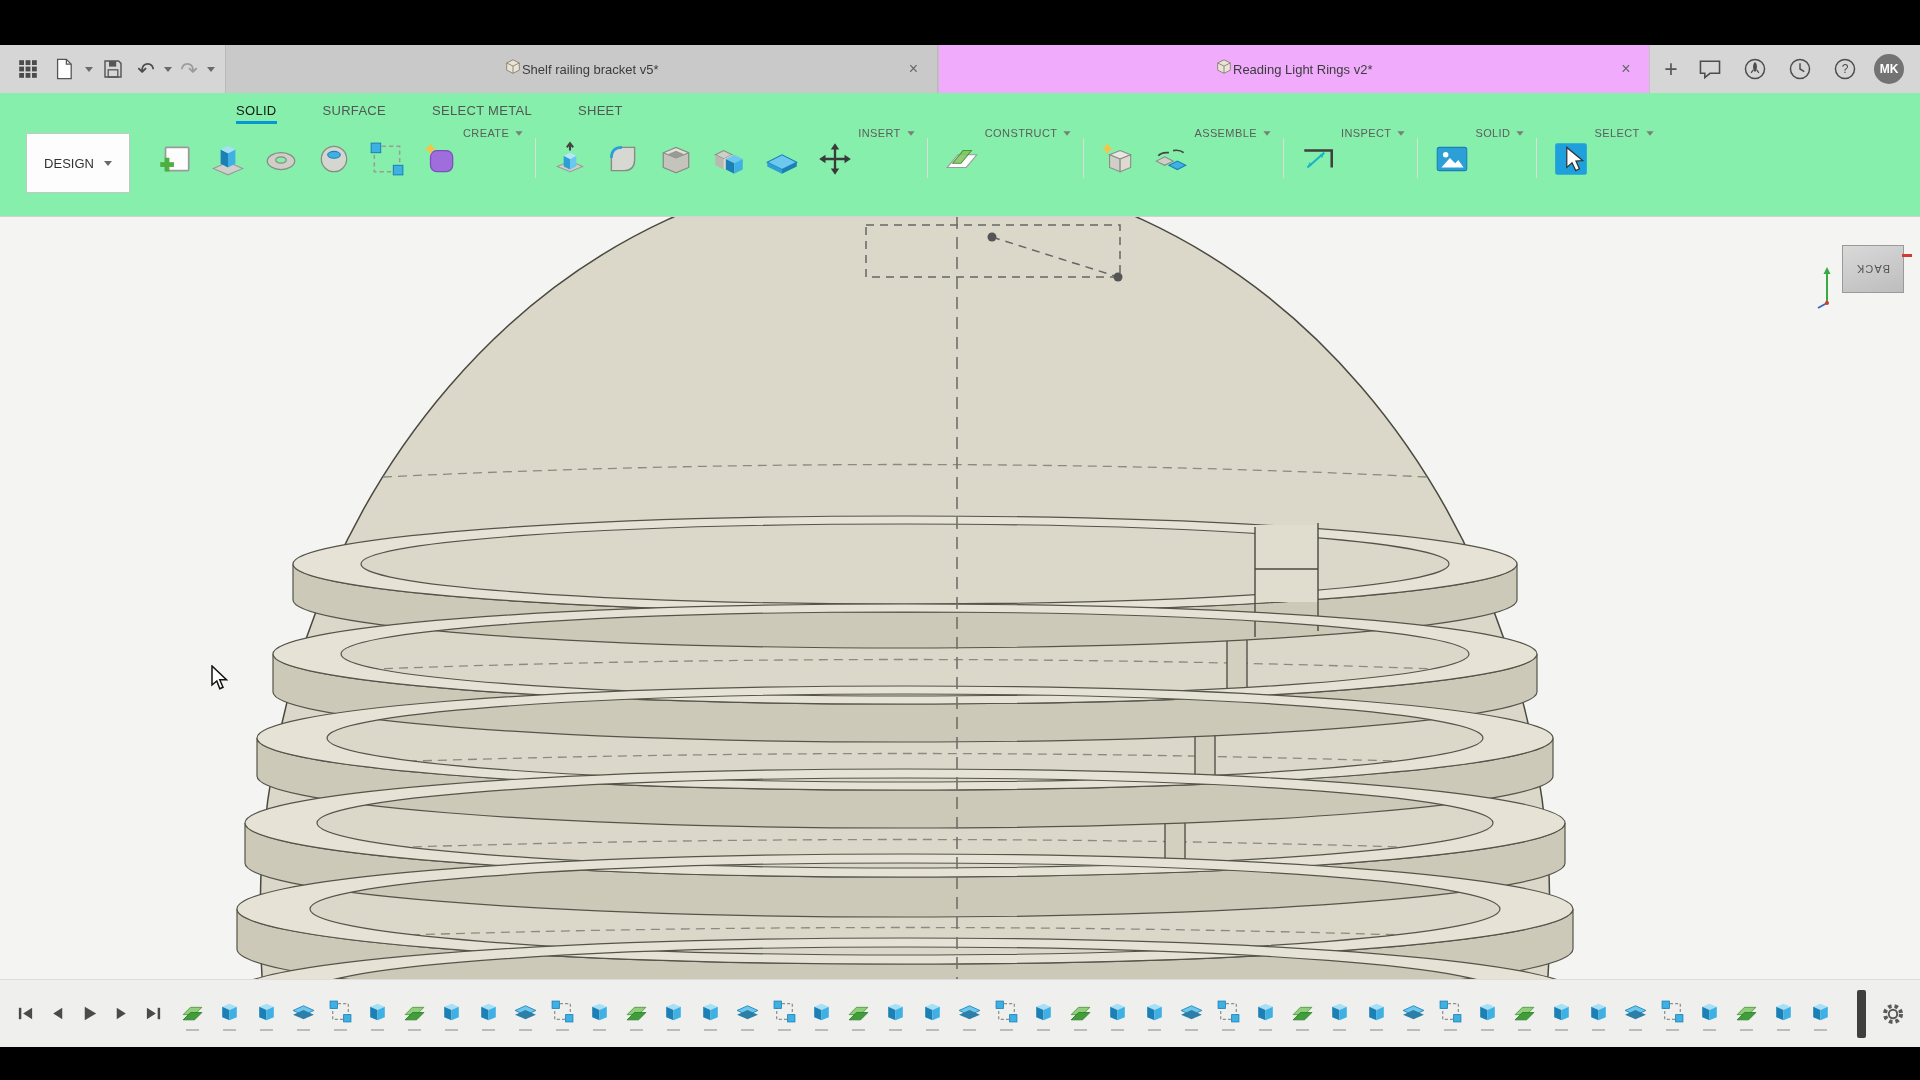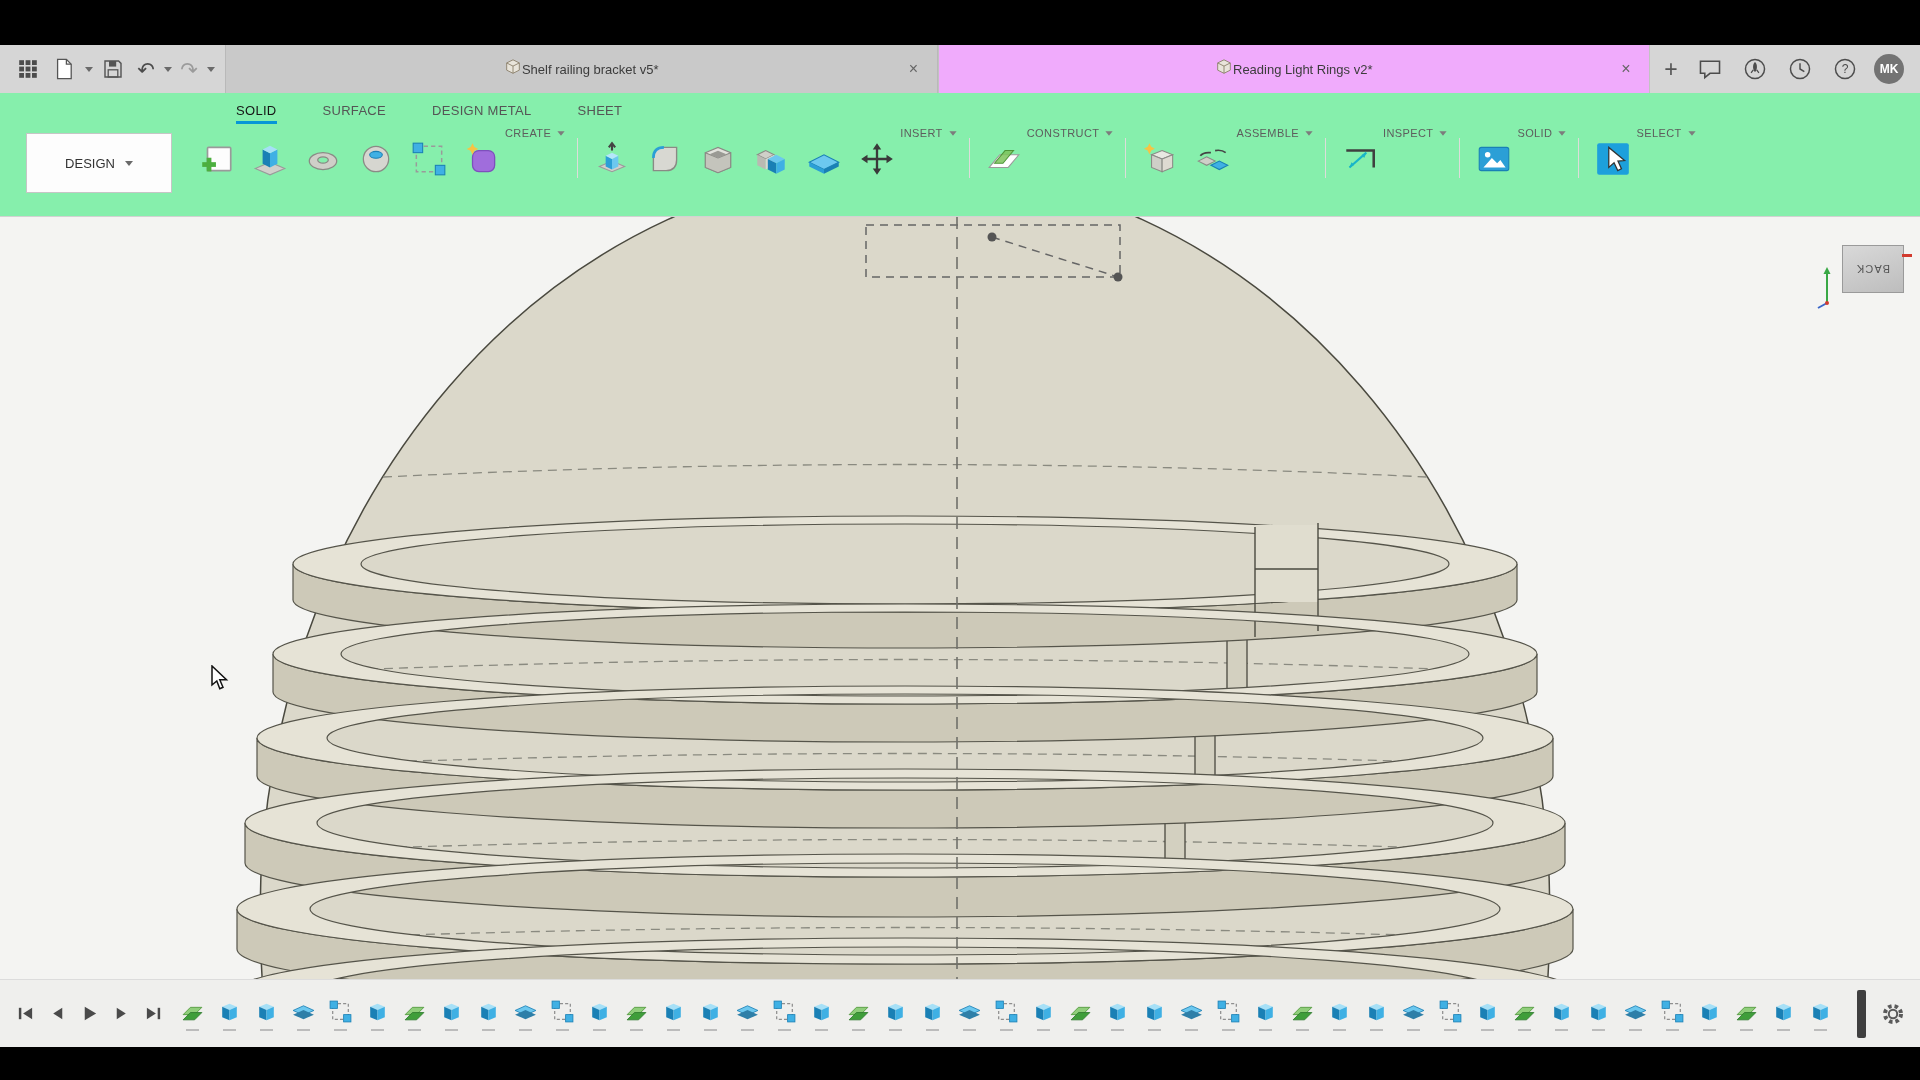--- a/index.html
+++ b/index.html
@@ -28,21 +28,21 @@
   .tb-right{display:flex;align-items:center;gap:13px;margin-left:2px;padding-right:16px}
   .tb-right .icon-btn svg{width:26px;height:26px}
   .avatar{width:30px;height:30px;border-radius:50%;background:#737373;color:#fff;font-size:12px;font-weight:bold;display:flex;align-items:center;justify-content:center}
 
   
   .ribbon{height:124px;flex:none;background:#86efac;border-bottom:1px solid #d2d2d2}
   .rtabs{display:flex;gap:46px;padding-left:236px;height:31px;align-items:flex-end}
   .rtab{font-size:13px;color:#555;padding-bottom:6px;letter-spacing:.3px}
   .rtab.active{color:#161616;border-bottom:3px solid var(--accent-blue,#0696d7);padding-bottom:3px}
   .rtools{display:flex;align-items:flex-start;height:92px;padding-left:26px}
-  .design-btn{width:146px;height:60px;margin-top:9px;margin-right:10px;background:#fdfdfd;border:1px solid #c6c6c6;display:flex;align-items:center;justify-content:center;gap:9px;font-size:13px;color:#333;flex:none}
+  .design-btn{width:104px;height:60px;margin-top:9px;margin-right:10px;background:#fdfdfd;border:1px solid #c6c6c6;display:flex;align-items:center;justify-content:center;gap:9px;font-size:13px;color:#333;flex:none}
   .rgroup{display:flex;align-items:flex-start;padding:0 12px;position:relative}
   .rgroup + .rgroup::before{content:"";position:absolute;left:0;top:14px;bottom:12px;width:1px;background:#ddddda}
   .gicons{display:flex;gap:7px;align-items:center;height:62px;margin-top:4px}
   .tool{width:46px;height:46px;display:flex;align-items:center;justify-content:center;border-radius:2px}
   .tool svg{width:38px;height:38px}
   .glabel{display:flex;align-items:center;gap:5px;font-size:11px;color:#5d5d5d;letter-spacing:.4px;margin-top:3px}
   .glabel .caret{border-top-color:#7c7c7c;transform:scale(.9)}
 
   
   .viewport{flex:1;position:relative;background:var(--viewport-bg,#f4f4f2);overflow:hidden}
@@ -166,21 +166,21 @@
             </svg>
         </span>
         <span class="avatar">MK</span>
       </div>
     </header>
 
     <div class="ribbon">
       <div class="rtabs">
         <span class="rtab active">SOLID</span>
         <span class="rtab">SURFACE</span>
-        <span class="rtab">DESIGN METAL</span>
+        <span class="rtab">SELECT METAL</span>
         <span class="rtab">SHEET</span>
       </div>
 
       <div class="rtools">
         <div class="design-btn">
           <span>DESIGN</span>
           <span class="caret"></span>
         </div>
 
         <div class="rgroup">

